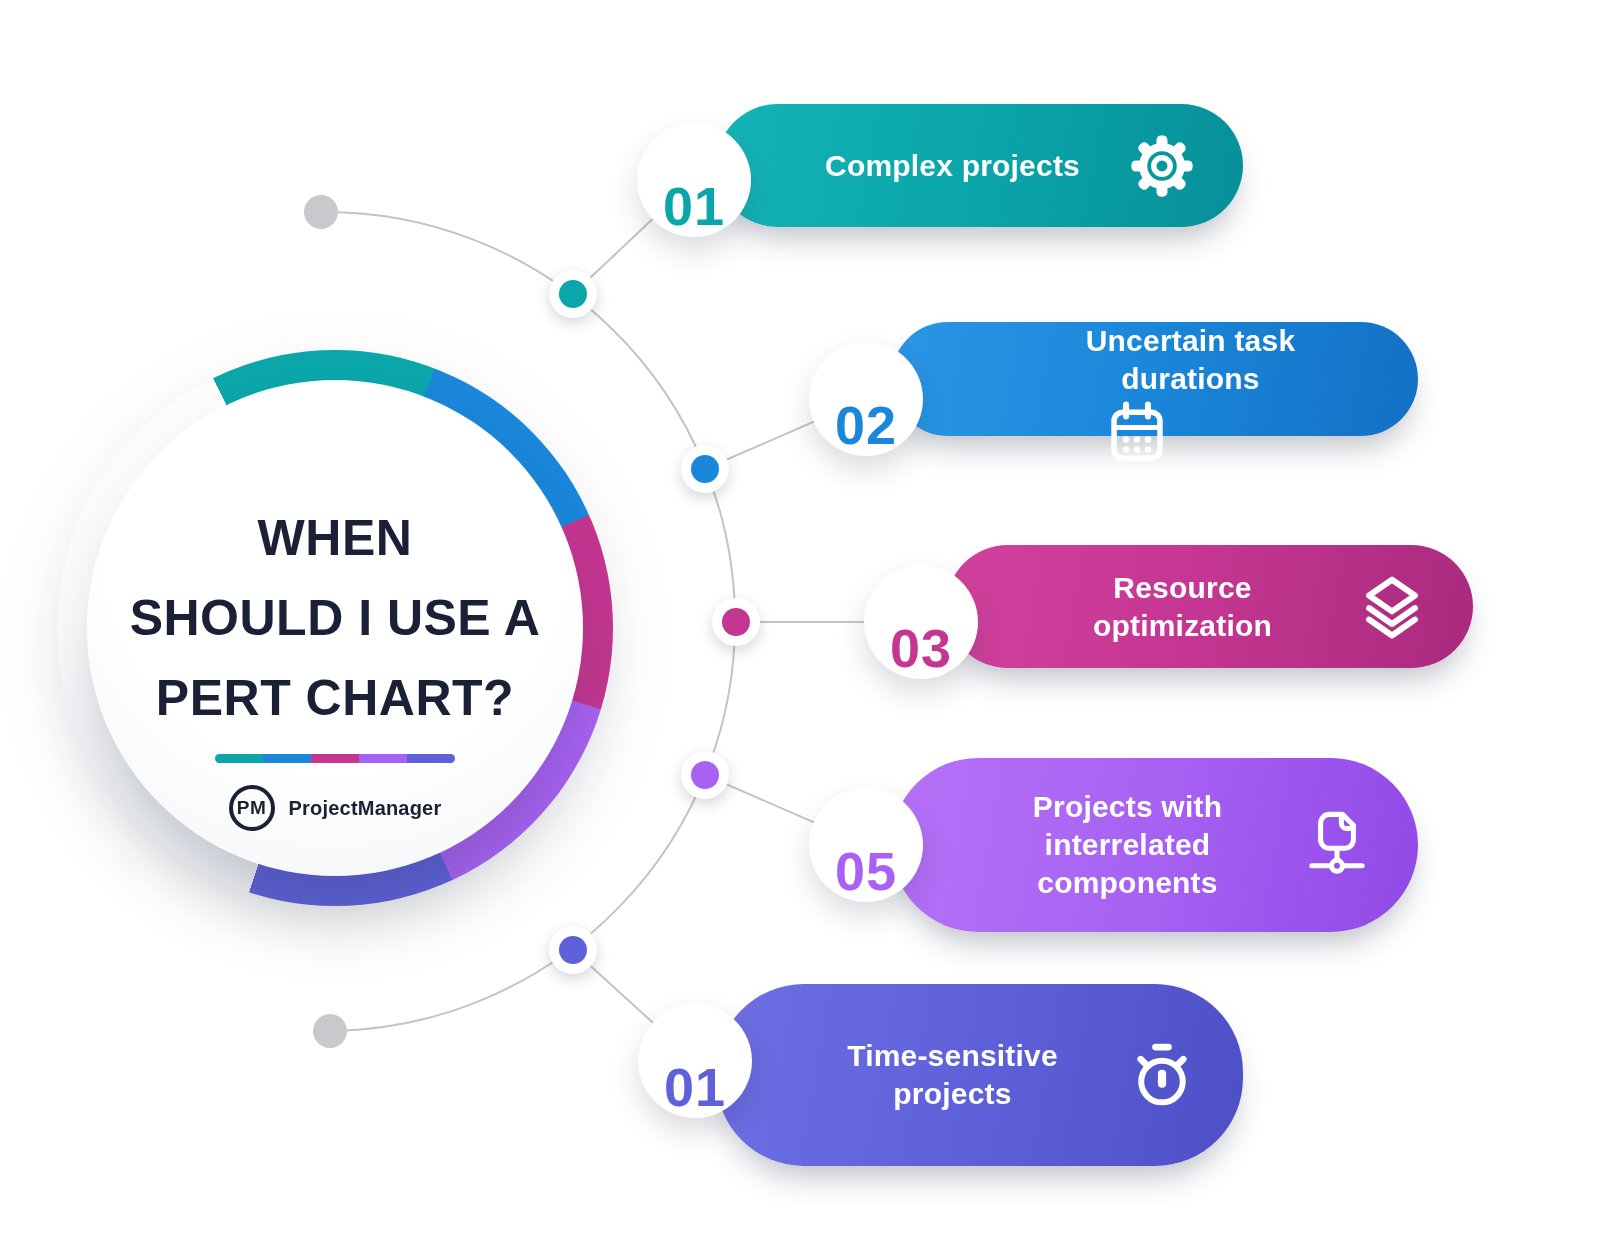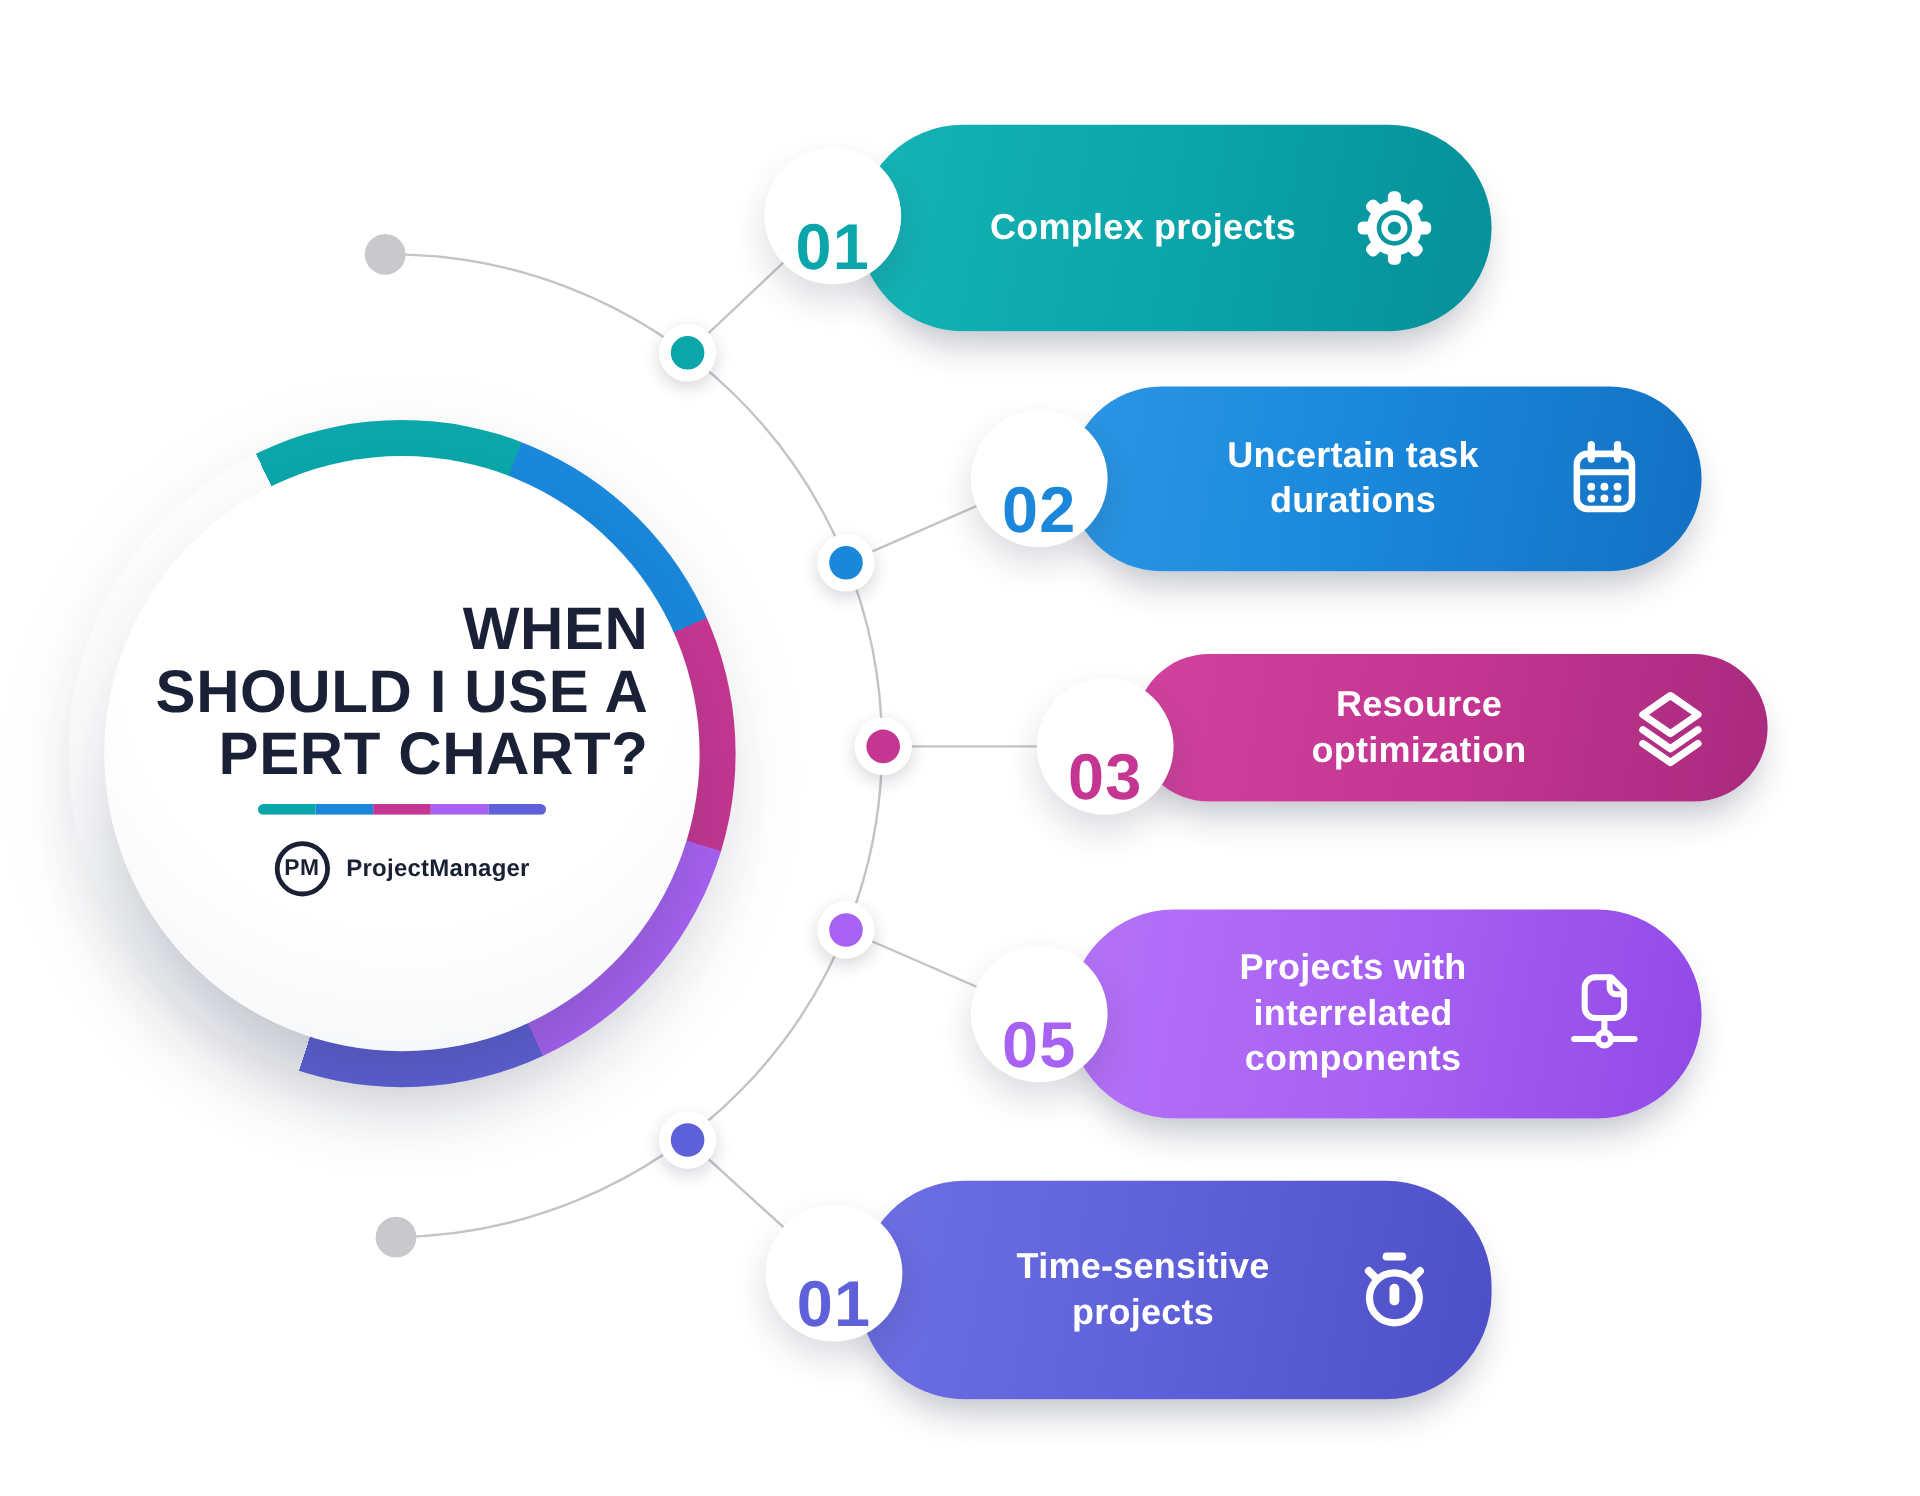--- a/index.html
+++ b/index.html
@@ -23,38 +23,38 @@
   .node.n3{left:712px;top:598px;} .node.n4{left:681px;top:751px;}
   .node.n5{left:549px;top:926px;}
 
   
   #ring{position:absolute;left:57px;top:350px;width:556px;height:556px;border-radius:50%;z-index:2;
         filter:drop-shadow(0 18px 30px rgba(40,45,70,.10));}
   #hub{position:absolute;left:87px;top:380px;width:496px;height:496px;border-radius:50%;z-index:3;
        background:radial-gradient(circle at 50% 32%,#ffffff 55%,#f8f9fa 78%,#e9ebef 100%);
        box-shadow:0 42px 70px -18px rgba(40,45,70,.28);
        display:flex;flex-direction:column;align-items:center;}
-  #hub-title{margin-top:118px;text-align:right;color:#1a2036;font-weight:800;
-             font-size:50px;line-height:52px;letter-spacing:.5px;white-space:pre-line;}
+  #hub-title{margin-top:118px;text-align:center;color:#1a2036;font-weight:800;
+             font-size:50px;line-height:80px;letter-spacing:.5px;white-space:pre-line;}
   #hub-divider{margin-top:16px;width:240px;height:9px;border-radius:5px;overflow:hidden;
                display:flex;}
   #hub-divider span{flex:1;height:100%;}
   #hub-logo{margin-top:22px;display:flex;align-items:center;gap:14px;}
   #pm-badge{width:46px;height:46px;border-radius:50%;border:4px solid #1b2134;box-sizing:border-box;
             display:flex;align-items:center;justify-content:center;
             color:#1b2134;font-weight:800;font-size:19px;letter-spacing:.5px;}
   #pm-name{color:#1b2134;font-weight:700;font-size:20px;letter-spacing:.2px;}
 
   
   .pill{position:absolute;width:527px;border-radius:88px;z-index:4;
         background:linear-gradient(100deg,var(--c-light) 0%,var(--c) 48%,var(--c-dark) 100%);
         box-shadow:0 18px 30px -8px rgba(40,45,70,.30);
         display:flex;align-items:center;}
-  .pill.p1{left:716px;top:104px;height:172px;}
-  .pill.p2{left:891px;top:322px;height:154px;}
+  .pill.p1{left:716px;top:104px;height:123px;}
+  .pill.p2{left:891px;top:322px;height:114px;flex-direction:column;}
   .pill.p3{left:946px;top:545px;height:123px;}
   .pill.p4{left:891px;top:758px;height:174px;justify-content:center;}
   .pill.p5{left:716px;top:984px;height:182px;}
   .pill-label{flex:1;margin-left:72px;text-align:center;color:#ffffff;font-weight:700;
               font-size:30px;line-height:38px;white-space:pre-line;letter-spacing:.2px;}
   .pill-icon{width:70px;height:70px;margin-right:46px;margin-left:10px;flex:0 0 auto;}
   .pill-icon svg{width:100%;height:100%;display:block;}
 
   .num-circle{position:absolute;width:114px;height:114px;border-radius:50%;background:#ffffff;
               box-shadow:0 14px 28px rgba(40,45,70,.16);z-index:5;

